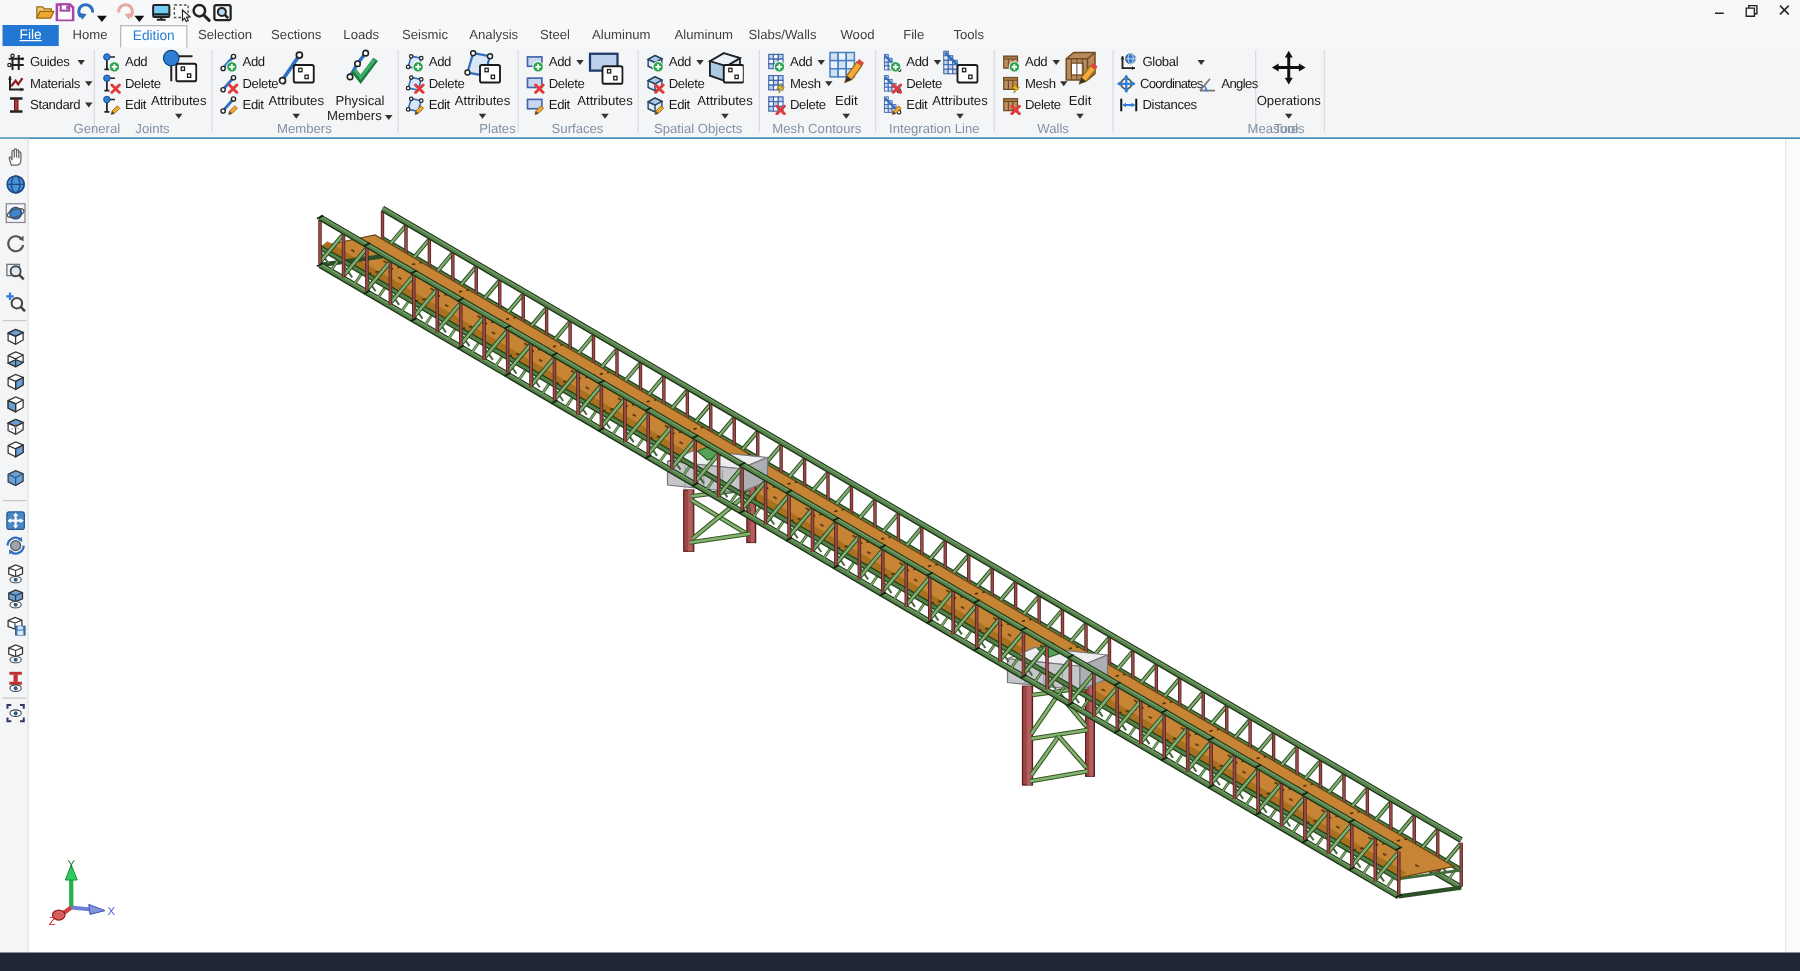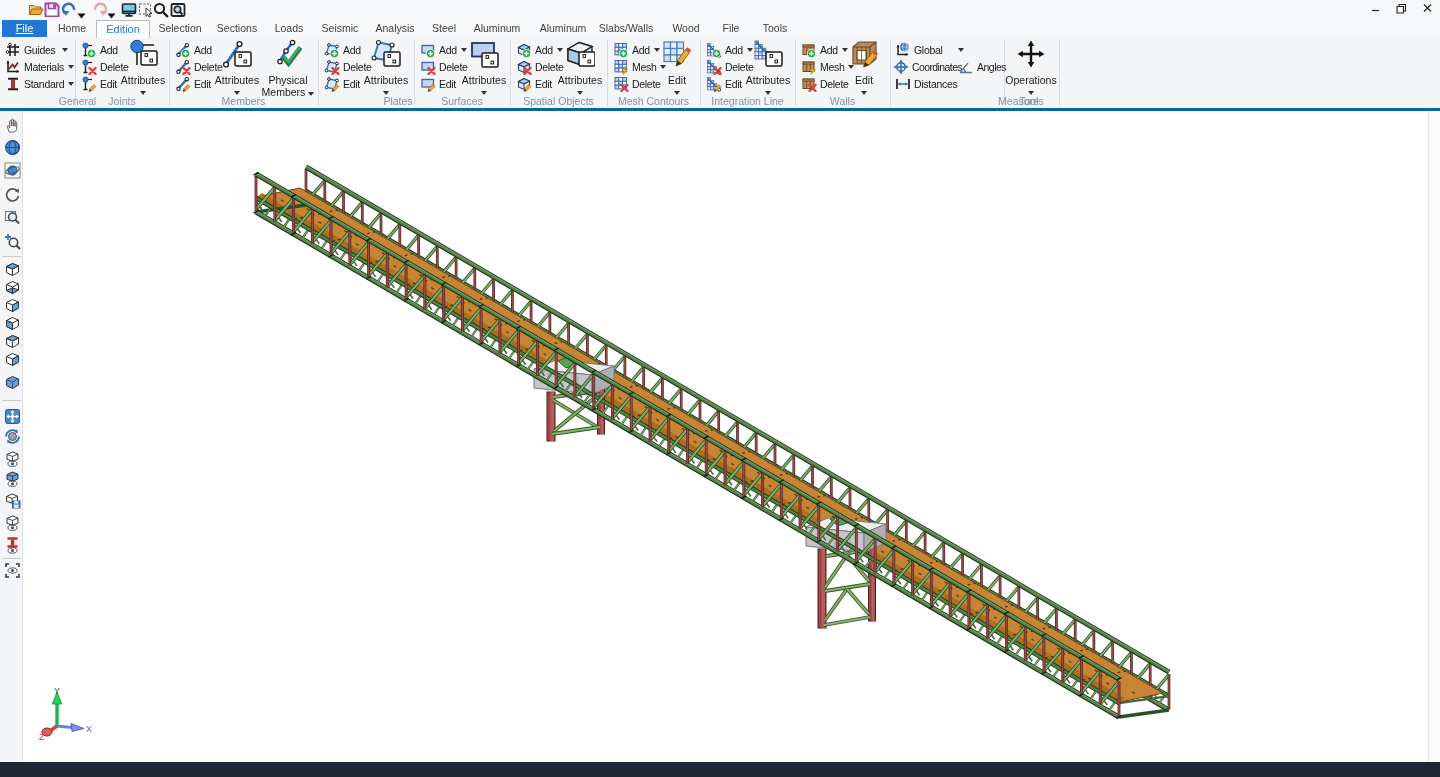--- a/index.html
+++ b/index.html
@@ -1,21 +1,21 @@
 <!DOCTYPE html>
 <html><head><meta charset="utf-8"><style>
 *{margin:0;padding:0;box-sizing:border-box;}
 html,body{width:1440px;height:777px;overflow:hidden;background:#fff;font-family:"Liberation Sans",sans-serif;}
 .abs{position:absolute;}
 #titlebar{position:absolute;left:0;top:0;width:1440px;height:20px;background:#f7f8f9;}
 #tabrow{position:absolute;left:0;top:20px;width:1440px;height:17px;background:#f7f8f9;}
 .tab{position:absolute;top:0;height:17px;line-height:17px;font-size:10.5px;color:#3f3f3f;transform:translateX(-50%);white-space:nowrap;}
 #filetab{position:absolute;left:2px;top:0;width:45px;height:17px;background:#2277d4;color:#fff;font-size:11px;line-height:17px;text-align:center;}
 #activetab{position:absolute;left:96px;top:0;width:54px;height:18px;background:#fcfdfe;border:1px solid #b9b9b9;border-bottom:none;color:#2b7cd3;font-size:11px;line-height:17px;text-align:center;z-index:3;}
-#ribbon{position:absolute;left:0;top:37px;width:1440px;height:74px;background:#f4f5f6;border-bottom:3px solid #0369a1;}
+#ribbon{position:absolute;left:0;top:37px;width:1440px;height:74px;background:#f4f5f6;border-bottom:1px solid #0369a1;}
 .gsep{position:absolute;top:3px;height:66px;width:1px;background:#d9dbdf;}
 .glabel{position:absolute;bottom:1px;width:100%;text-align:center;font-size:10.5px;color:#8291a6;}
 .sbtn{position:absolute;height:17px;display:flex;align-items:center;white-space:nowrap;}
 .sbtn svg{flex:0 0 auto;}
 .sbtn .lb{font-size:10.5px;color:#1a1a1a;margin-left:3px;display:inline-block;letter-spacing:-0.3px;}
 .da{display:inline-block;width:0;height:0;border-left:3.5px solid transparent;border-right:3.5px solid transparent;border-top:4px solid #333;margin-left:4px;}
 .bbtn{position:absolute;top:2px;width:64px;text-align:center;}
 .bbtn .lb{font-size:10.5px;color:#1a1a1a;line-height:12px;margin-top:1px;}
 .bda{display:inline-block;width:0;height:0;border-left:3.5px solid transparent;border-right:3.5px solid transparent;border-top:4px solid #333;}
 #leftbar{position:absolute;left:0;top:111px;width:23px;height:651px;background:#f4f5f6;border-right:1px solid #e2e2e2;}

